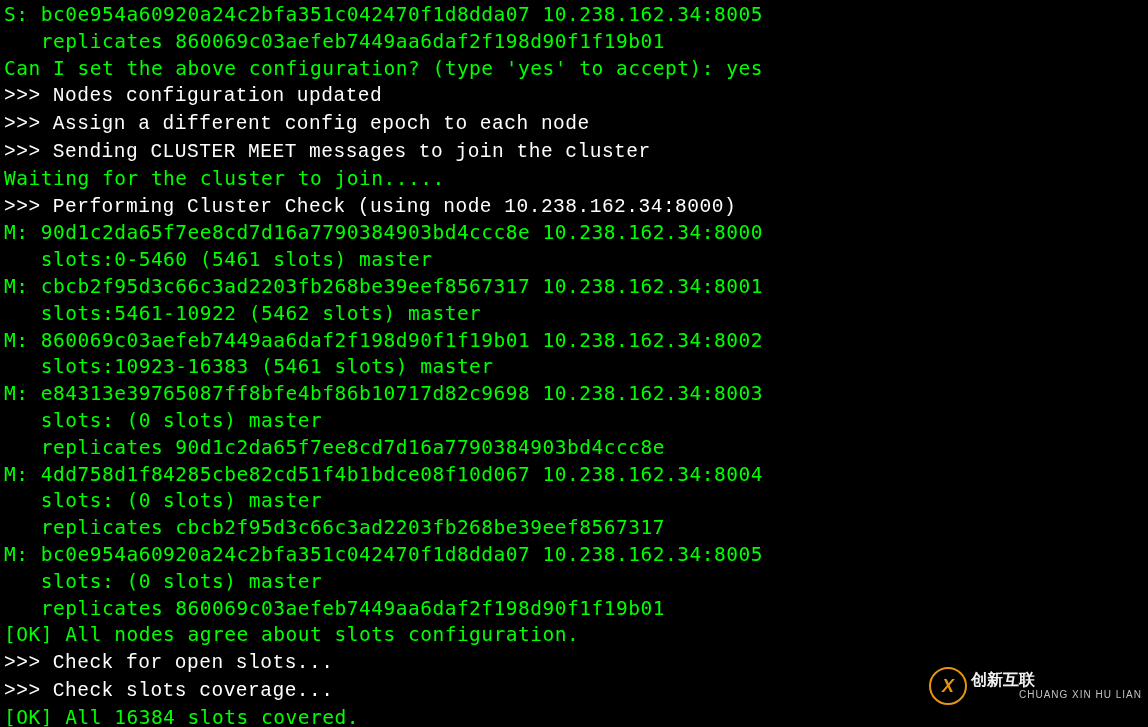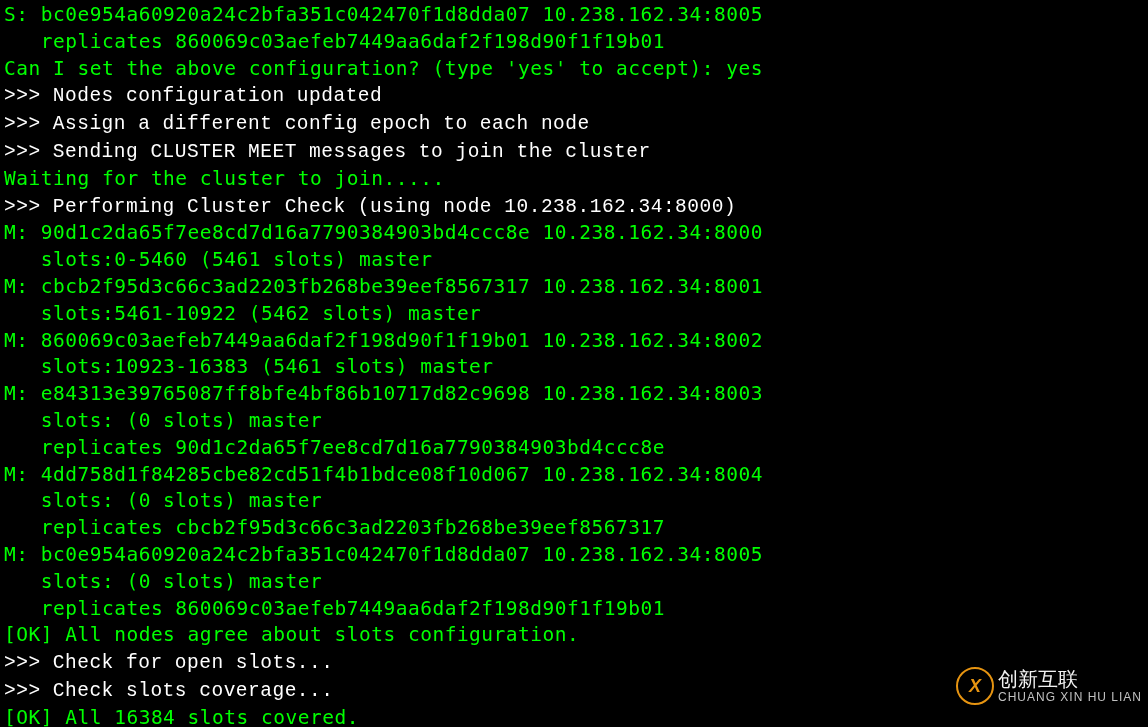--- a/index.html
+++ b/index.html
@@ -42,30 +42,31 @@
     border-radius: 50%;
     display: flex;
     align-items: center;
     justify-content: center;
     font-weight: bold;
     font-size: 18px;
     color: #f39c12;
     font-style: italic;
   }
   .wm-text-main {
-    font-size: 20px;
-    font-weight: normal;
+    font-size: 16px;
+    font-weight: bold;
     line-height: 1;
   }
   .wm-text-sub {
-    font-size: 12px;
+    font-size: 10px;
     letter-spacing: 1px;
     color: #ccc;
     line-height: 1;
     margin-top: 2px;
+    margin-left: 48px;
   }
   .wm-text {
     display: flex;
     flex-direction: column;
   }
 </style>
 </head>
 <body>
 
 <pre class="terminal" id="terminal"><div><span class="green">S: bc0e954a60920a24c2bfa351c042470f1d8dda07 10.238.162.34:8005</span></div><div><span class="green">   replicates 860069c03aefeb7449aa6daf2f198d90f1f19b01</span></div><div><span class="green">Can I set the above configuration? (type 'yes' to accept): yes</span></div><div><span class="white">&gt;&gt;&gt; Nodes configuration updated</span></div><div><span class="white">&gt;&gt;&gt; Assign a different config epoch to each node</span></div><div><span class="white">&gt;&gt;&gt; Sending CLUSTER MEET messages to join the cluster</span></div><div><span class="green">Waiting for the cluster to join.....</span></div><div><span class="white">&gt;&gt;&gt; Performing Cluster Check (using node 10.238.162.34:8000)</span></div><div><span class="green">M: 90d1c2da65f7ee8cd7d16a7790384903bd4ccc8e 10.238.162.34:8000</span></div><div><span class="green">   slots:0-5460 (5461 slots) master</span></div><div><span class="green">M: cbcb2f95d3c66c3ad2203fb268be39eef8567317 10.238.162.34:8001</span></div><div><span class="green">   slots:5461-10922 (5462 slots) master</span></div><div><span class="green">M: 860069c03aefeb7449aa6daf2f198d90f1f19b01 10.238.162.34:8002</span></div><div><span class="green">   slots:10923-16383 (5461 slots) master</span></div><div><span class="green">M: e84313e39765087ff8bfe4bf86b10717d82c9698 10.238.162.34:8003</span></div><div><span class="green">   slots: (0 slots) master</span></div><div><span class="green">   replicates 90d1c2da65f7ee8cd7d16a7790384903bd4ccc8e</span></div><div><span class="green">M: 4dd758d1f84285cbe82cd51f4b1bdce08f10d067 10.238.162.34:8004</span></div><div><span class="green">   slots: (0 slots) master</span></div><div><span class="green">   replicates cbcb2f95d3c66c3ad2203fb268be39eef8567317</span></div><div><span class="green">M: bc0e954a60920a24c2bfa351c042470f1d8dda07 10.238.162.34:8005</span></div><div><span class="green">   slots: (0 slots) master</span></div><div><span class="green">   replicates 860069c03aefeb7449aa6daf2f198d90f1f19b01</span></div><div><span class="green">[OK] All nodes agree about slots configuration.</span></div><div><span class="white">&gt;&gt;&gt; Check for open slots...</span></div><div><span class="white">&gt;&gt;&gt; Check slots coverage...</span></div><div><span class="green">[OK] All 16384 slots covered.</span></div></pre>

